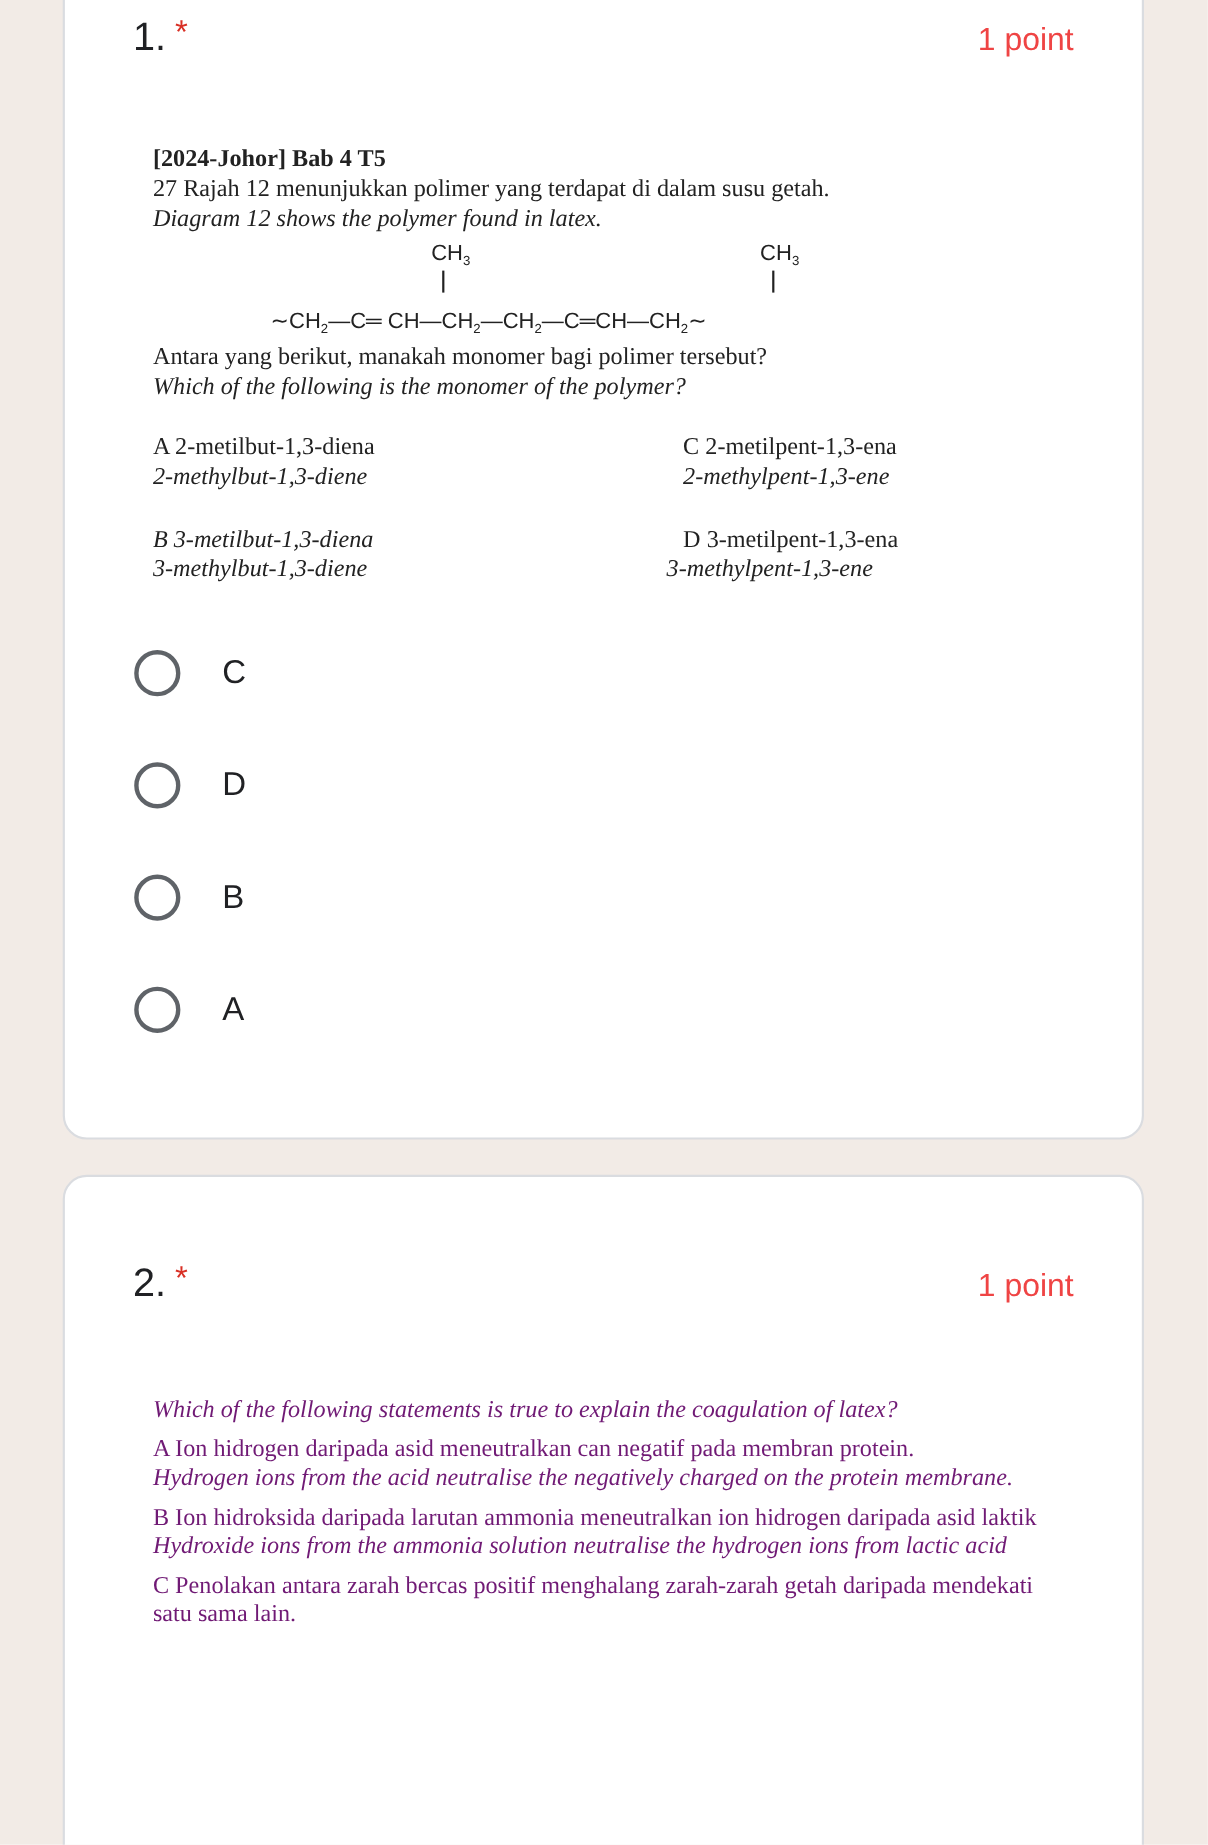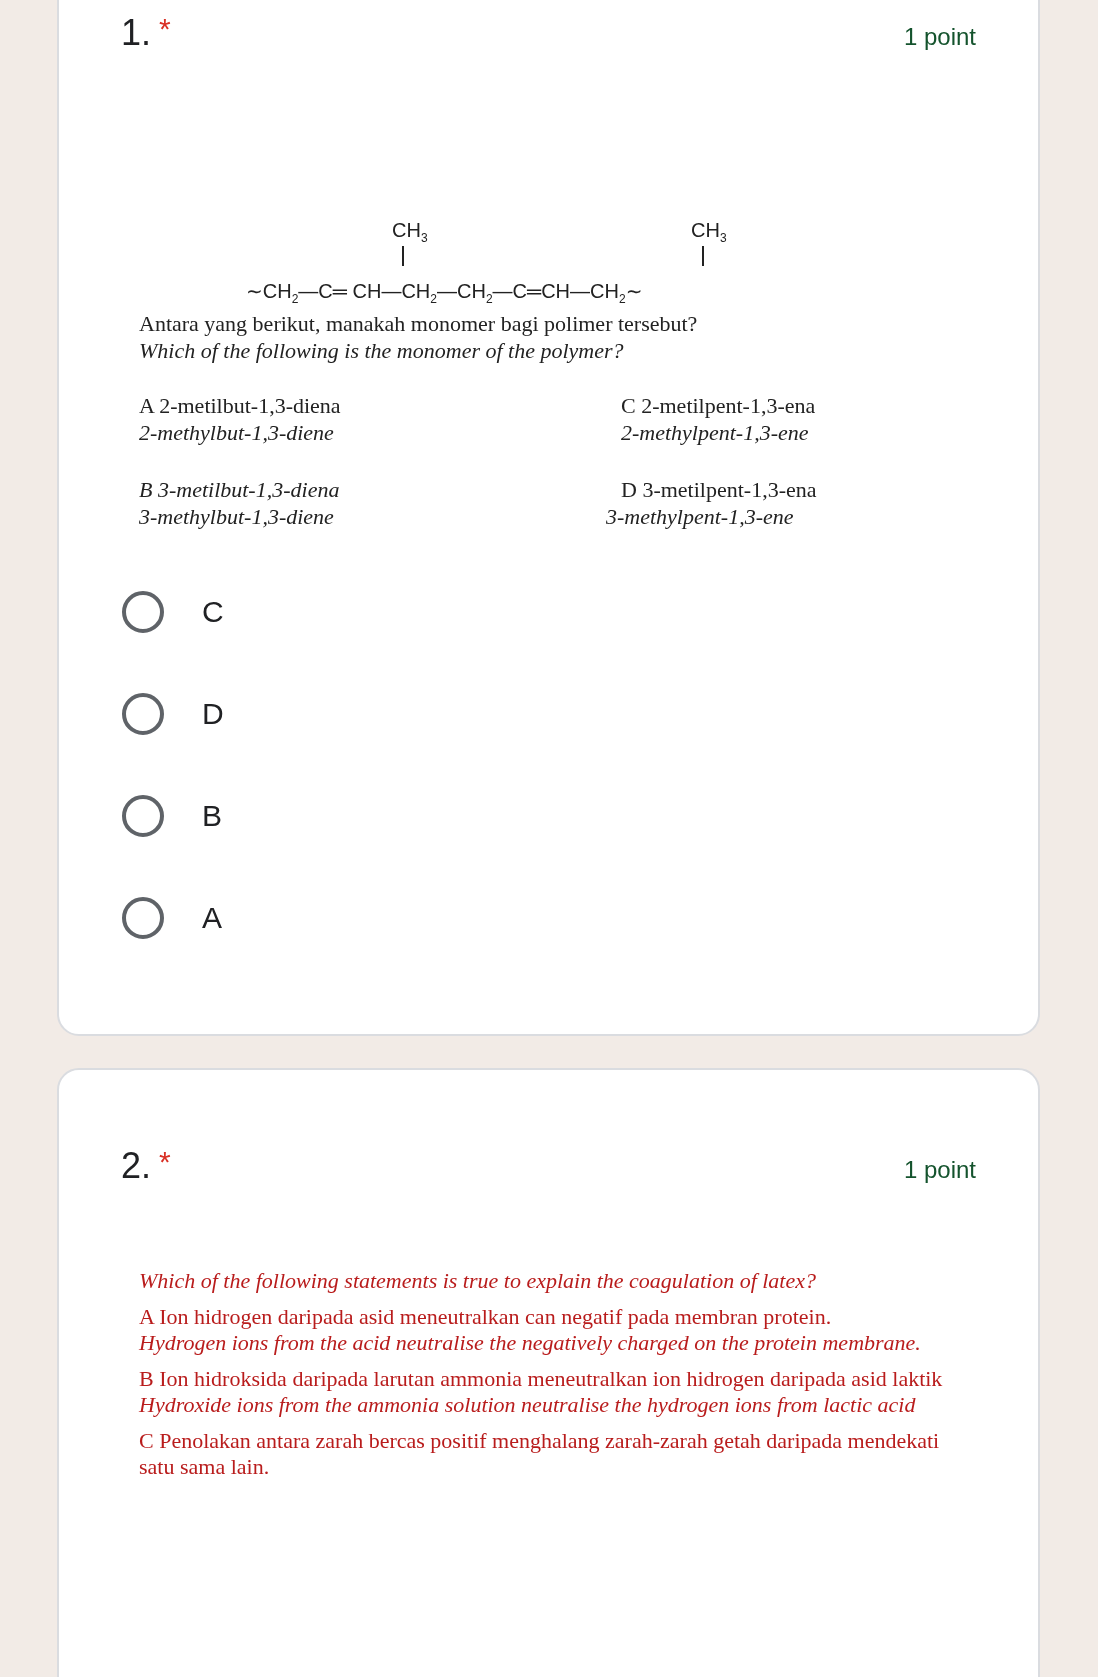--- a/index.html
+++ b/index.html
@@ -17,55 +17,60 @@
     border: 2px solid #dadce0;
     border-radius: 22px;
     box-sizing: border-box;
   }
   #card1 { top: -30px; height: 1066px; }
   #card2 { top: 1068px; height: 640px; }
 
   .q-header { position: absolute; left: 62px; right: 62px; display: flex; justify-content: space-between; align-items: baseline; }
   .q-num { font-size: 36px; color: #202124; }
   .q-star { color: #d93025; font-size: 30px; margin-left: 8px; position: relative; top: -6px; }
-  .q-points { font-size: 24px; color: #14532d; text-align: right; }
+  .q-points { font-size: 29px; color: #ef4444; text-align: right; }
 
   .scan { font-family: "Liberation Serif", serif; color: #222; position: absolute; left: 80px; }
   .scan .line { font-size: 22px; line-height: 27px; white-space: nowrap; }
   .scan .bold { font-weight: bold; }
   .scan .it { font-style: italic; }
 
   .formula { position: absolute; font-family: "Liberation Sans", sans-serif; font-size: 20px; color: #222; }
   .formula .ch3 { position: absolute; font-size: 20px; }
   .formula .bond { position: absolute; width: 2px; height: 20px; background: #222; }
   .formula .chain { position: absolute; white-space: nowrap; font-size: 20px; }
   .formula sub { font-size: 12px; }
 
   .opts { position: absolute; left: 80px; width: 800px; }
   .opt { position: absolute; font-size: 22px; line-height: 27px; white-space: nowrap; }
 
   .radio-row { position: absolute; left: 63px; display: flex; align-items: center; }
   .radio { width: 42px; height: 42px; border: 4px solid #5f6368; border-radius: 50%; box-sizing: border-box; }
   .radio-label { font-size: 30px; margin-left: 38px; color: #202124; }
 
-  .q2-text { position: absolute; left: 80px; width: 830px; font-family: "Liberation Serif", serif; color: #b91c1c; font-size: 22px; line-height: 26px; }
+  .q2-text { position: absolute; left: 80px; width: 830px; font-family: "Liberation Serif", serif; color: #701a75; font-size: 22px; line-height: 26px; }
   .q2-text .it { font-style: italic; }
   .q2-text p { margin: 0; }
 </style>
 </head>
 <body>
 
 <div class="card" id="card1">
   <div class="q-header" style="top:40px;">
     <div>
       <span class="q-num">1.</span><span class="q-star">*</span>
     </div>
     <span class="q-points">1 point</span>
   </div>
 
+  <div class="scan" style="top:158px;">
+    <div class="line bold">[2024-Johor] Bab 4 T5</div>
+    <div class="line">27 Rajah 12 menunjukkan polimer yang terdapat di dalam susu getah.</div>
+    <div class="line it">Diagram 12 shows the polymer found in latex.</div>
+  </div>
 
   <div class="formula" style="left:0; top:0;">
     <span class="ch3" style="left:333px; top:247px;">CH<sub>3</sub></span>
     <span class="bond" style="left:343px; top:274px;"></span>
     <span class="ch3" style="left:632px; top:247px;">CH<sub>3</sub></span>
     <span class="bond" style="left:643px; top:274px;"></span>
     <span class="chain" style="left:187px; top:280px;margin-top:27px;">∼CH<sub>2</sub>—C═ CH—CH<sub>2</sub>—CH<sub>2</sub>—C═CH—CH<sub>2</sub>∼</span>
   </div>
 
   <div class="scan" style="top:338px;">

